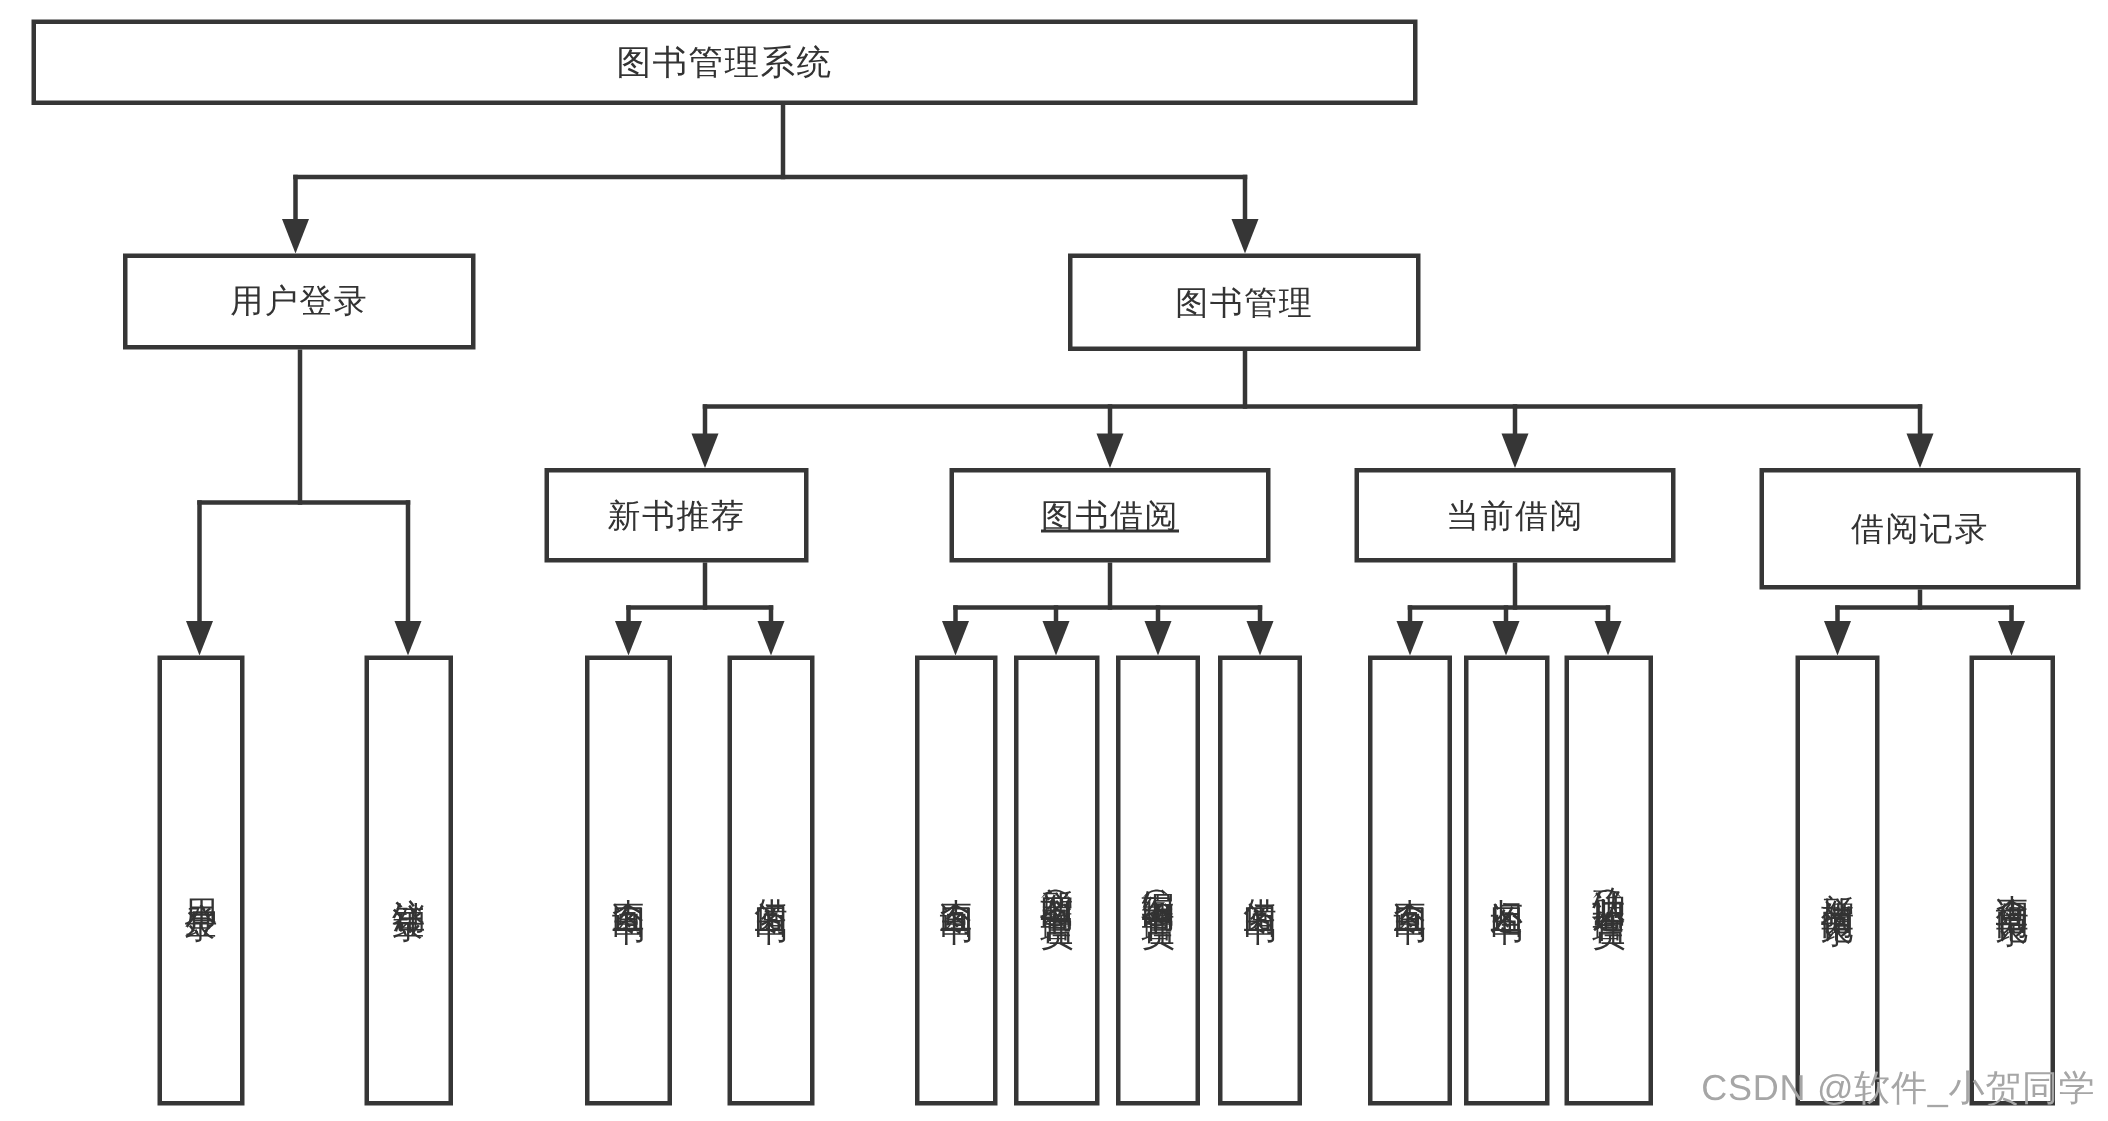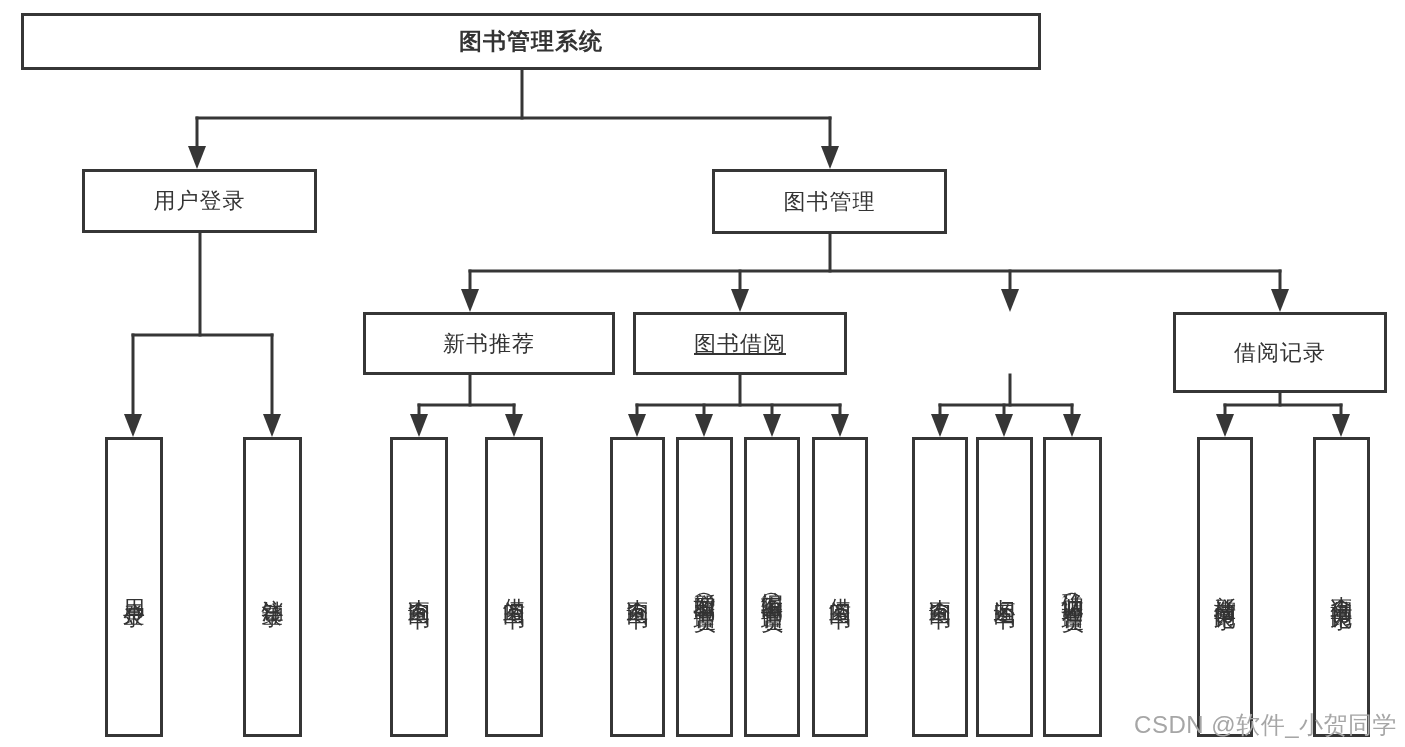--- a/index.html
+++ b/index.html
@@ -118,27 +118,28 @@
       <polygon points="763,414 781,414 772,437"></polygon>
       <polygon points="831,414 849,414 840,437"></polygon>
       <polygon points="931,414 949,414 940,437"></polygon>
       <polygon points="995,414 1013,414 1004,437"></polygon>
       <polygon points="1063,414 1081,414 1072,437"></polygon>
       <polygon points="1216,414 1234,414 1225,437"></polygon>
       <polygon points="1332,414 1350,414 1341,437"></polygon>
     </g>
   </svg>
 
-  <div class="node hbox root" style="left:21px; top:13px; width:1020px; height:57px;font-weight:bold;">图书管理系统</div>
+  <div class="node hbox root" style="left:21px; top:13px; width:924px; height:57px;">图书管理系统</div>
 
   <div class="node hbox" style="left:82px; top:169px; width:235px; height:64px;">用户登录</div>
   <div class="node hbox" style="left:712px; top:169px; width:235px; height:65px;">图书管理</div>
 
-  <div class="node hbox" style="left:363px; top:312px; width:252px; height:63px;">新书推荐</div>
+  <div class="node hbox" style="left:363px; top:312px; width:176px; height:63px;">新书推荐</div>
   <div class="node hbox" style="left:633px; top:312px; width:214px; height:63px;text-decoration:underline;">图书借阅</div>
+  <div class="node hbox" style="left:903px; top:312px; width:214px; height:63px;">当前借阅</div>
   <div class="node hbox" style="left:1173px; top:312px; width:214px; height:81px;">借阅记录</div>
 
   <div class="node vbox" style="left:105px; top:437px; width:58px; height:300px;">用户登录</div>
   <div class="node vbox" style="left:243px; top:437px; width:59px; height:300px;">注销登录</div>
 
   <div class="node vbox" style="left:390px; top:437px; width:58px; height:300px;">查询图书</div>
   <div class="node vbox" style="left:485px; top:437px; width:58px; height:300px;">借阅图书</div>
 
   <div class="node vbox" style="left:610px; top:437px; width:55px; height:300px;">查询图书</div>
   <div class="node vbox" style="left:676px; top:437px; width:57px; height:300px;">新增图书（管理员）</div>

